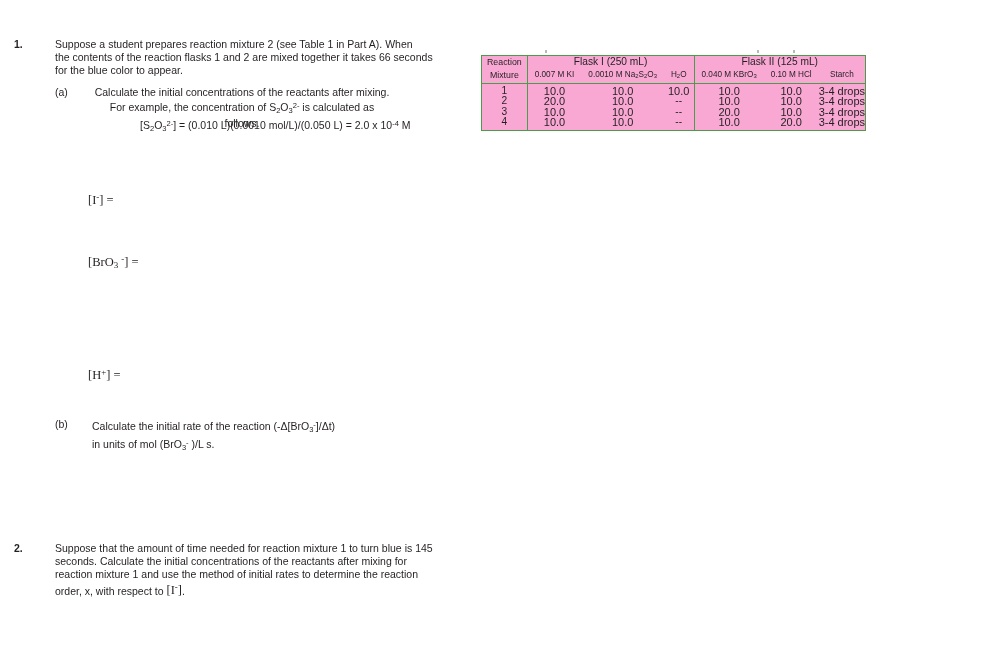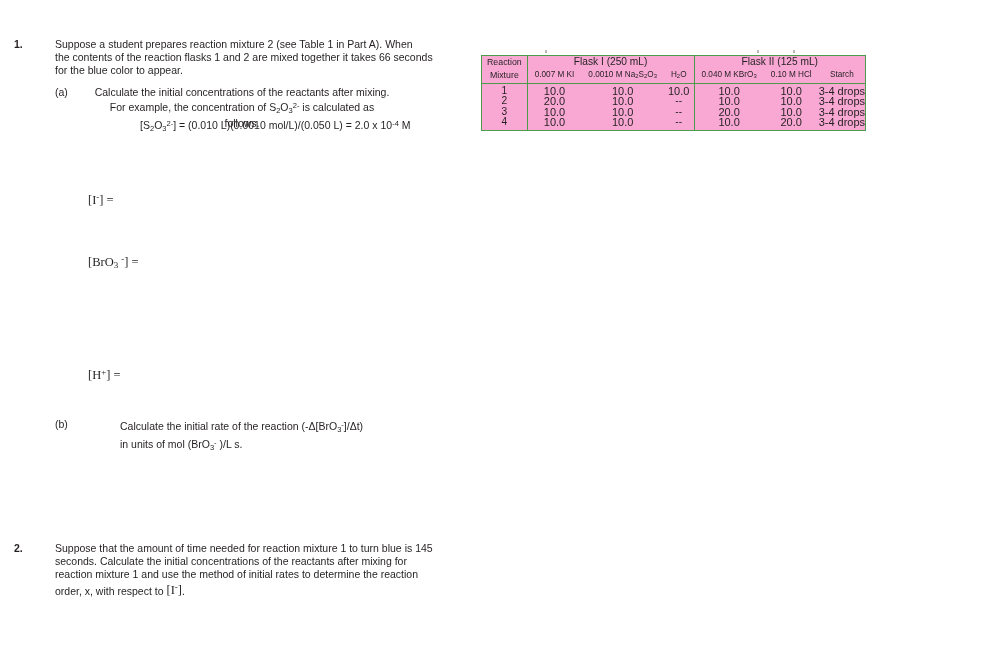--- a/index.html
+++ b/index.html
@@ -161,21 +161,21 @@
   <div class="formula-sans" style="left:92px; top:119px;padding-left:48px;">[S<sub>2</sub>O<sub>3</sub><sup>2-</sup>] = (0.010 L)(0.0010 mol/L)<span style="position:relative;">/</span>(0.050 L) = 2.0 x 10<sup>-4</sup> M</div>
 
   <div class="formula-serif" style="left:88px; top:192px;">[I<sup>-</sup>] =</div>
 
   <div class="formula-serif" style="left:88px; top:254px;">[BrO<sub>3</sub> <sup>-</sup>] =</div>
 
   <div class="formula-serif" style="left:88px; top:367px;">[H<sup>+</sup>] =</div>
 
   <div class="sub-label" style="left:55px; top:418px;">(b)</div>
 
-  <div class="sub-body" style="left:92px; top:418px; width:300px;margin-left:28px;">
+  <div class="sub-body" style="left:92px; top:418px; width:300px;">
     <span class="brk">Calculate the initial rate of the reaction (-Δ[BrO<sub>3</sub><sup>-</sup>]/Δt)</span><br>
     <span class="brk">in units of mol (BrO<sub>3</sub><sup>-</sup> )/L s.</span>
   </div>
 
   <div class="q-num" style="left:14px; top:542px;">2.</div>
 
   <div class="q-body" style="left:55px; top:542px; width:400px;">
     <span class="brk">Suppose that the amount of time needed for reaction mixture 1 to turn blue is 145</span><br>
     <span class="brk">seconds.  Calculate the initial concentrations of the reactants after mixing for</span><br>
     <span class="brk">reaction mixture 1 and use the method of initial rates to determine the reaction</span><br>

